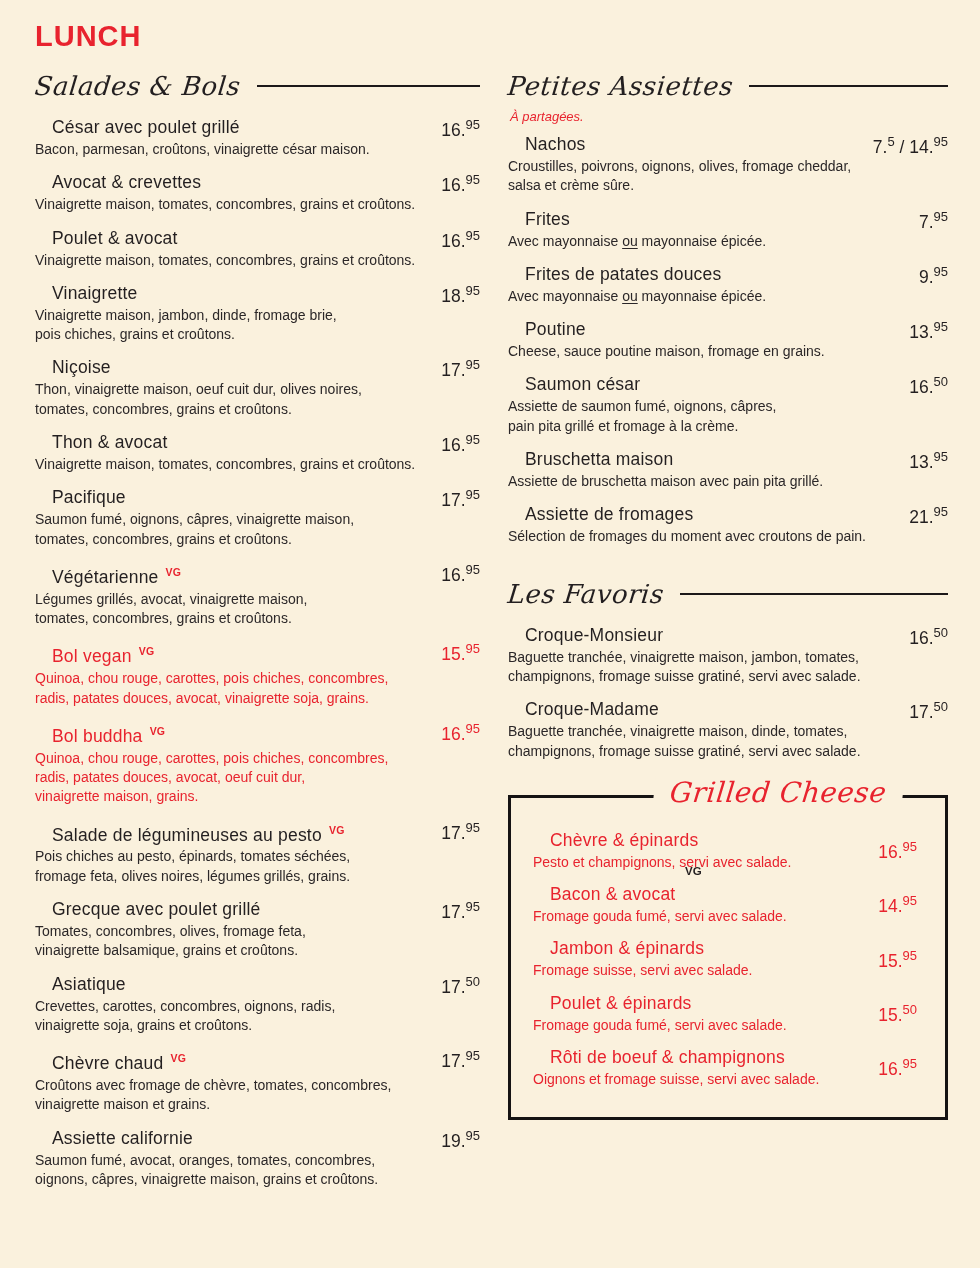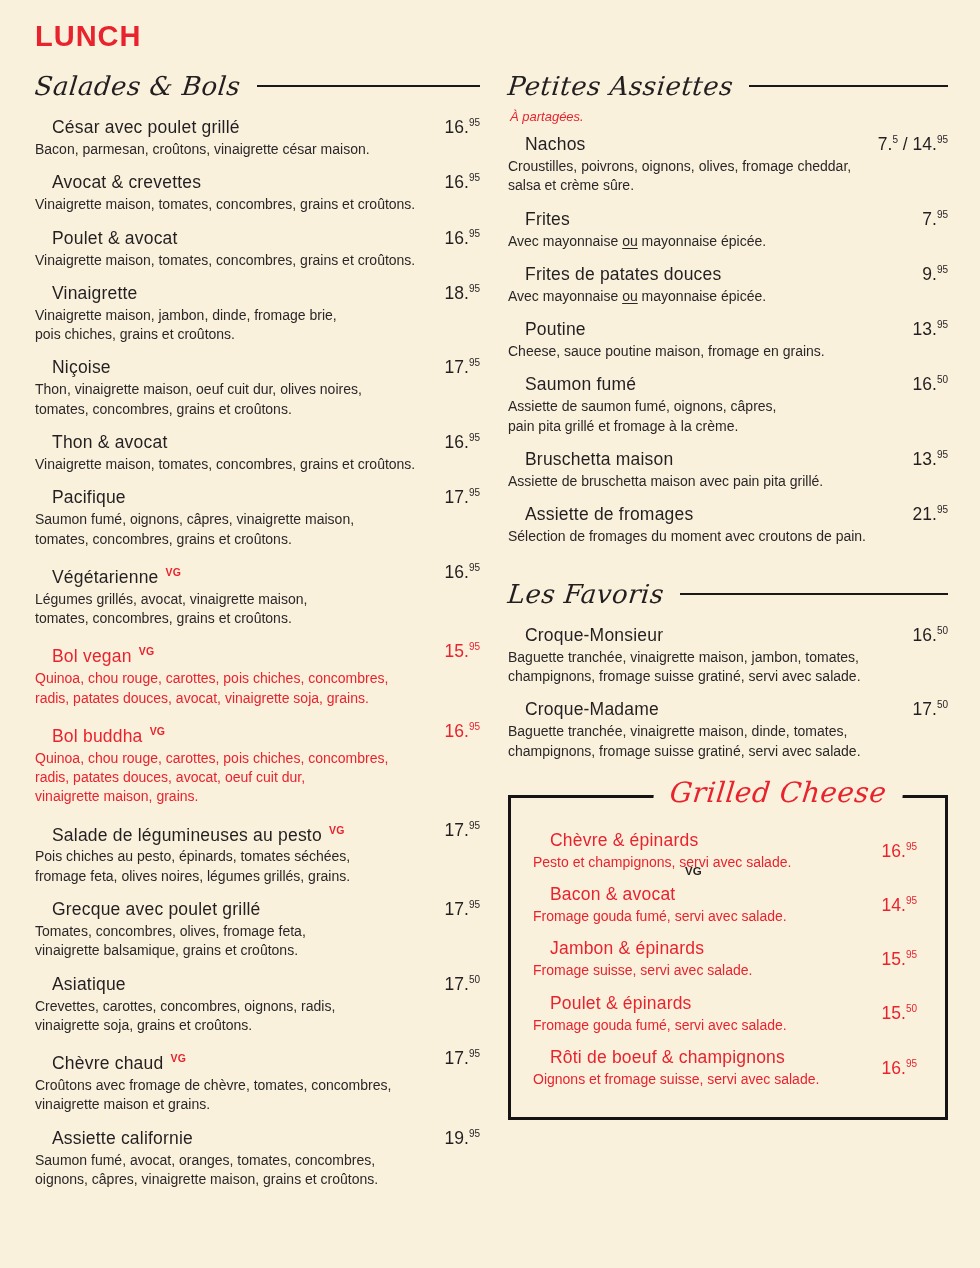--- a/index.html
+++ b/index.html
@@ -45,21 +45,21 @@
     font-style:italic;
     font-size:13px;
     margin:-8px 0 10px 2px;
   }
 
   .item{display:flex;justify-content:space-between;align-items:flex-start;margin-bottom:13px;}
   .item-main{flex:1;min-width:0;}
   .item-name{font-size:17.5px;line-height:21px;letter-spacing:.2px;margin-bottom:2px;margin-left:17px;}
   .item-desc{font-size:14px;line-height:19.3px;color:#2b2728;position:relative;}
   .item-price{font-size:17.5px;white-space:nowrap;padding-left:12px;}
-  .item-price sup{font-size:10px;vertical-align:super;letter-spacing:0;}
+  .item-price sup{font-size:13px;vertical-align:super;letter-spacing:0;}
   .vg{color:var(--red);font-weight:bold;font-size:10.5px;vertical-align:super;margin-left:2px;}
   .u{text-decoration:underline;text-underline-offset:2px;}
   .item.red .item-name,.item.red .item-desc,.item.red .item-price{color:var(--red);}
   .stray-vg{
     position:absolute;left:152px;top:9px;
     font-weight:bold;font-size:11.5px;color:var(--ink);
   }
 
   .sec-favoris{margin-top:32px;}
 
@@ -237,21 +237,21 @@
             </div>
             <div class="item">
               <div class="item-main">
                 <div class="item-name">Poutine</div>
                 <div class="item-desc">Cheese, sauce poutine maison, fromage en grains.</div>
               </div>
               <div class="item-price">13.<sup>95</sup></div>
             </div>
             <div class="item">
               <div class="item-main">
-                <div class="item-name">Saumon fumé</div>
+                <div class="item-name">Saumon césar</div>
                 <div class="item-desc">Assiette de saumon fumé, oignons, câpres,<br>pain pita grillé et fromage à la crème.</div>
               </div>
               <div class="item-price">16.<sup>50</sup></div>
             </div>
             <div class="item">
               <div class="item-main">
                 <div class="item-name">Bruschetta maison</div>
                 <div class="item-desc">Assiette de bruschetta maison avec pain pita grillé.</div>
               </div>
               <div class="item-price">13.<sup>95</sup></div>

